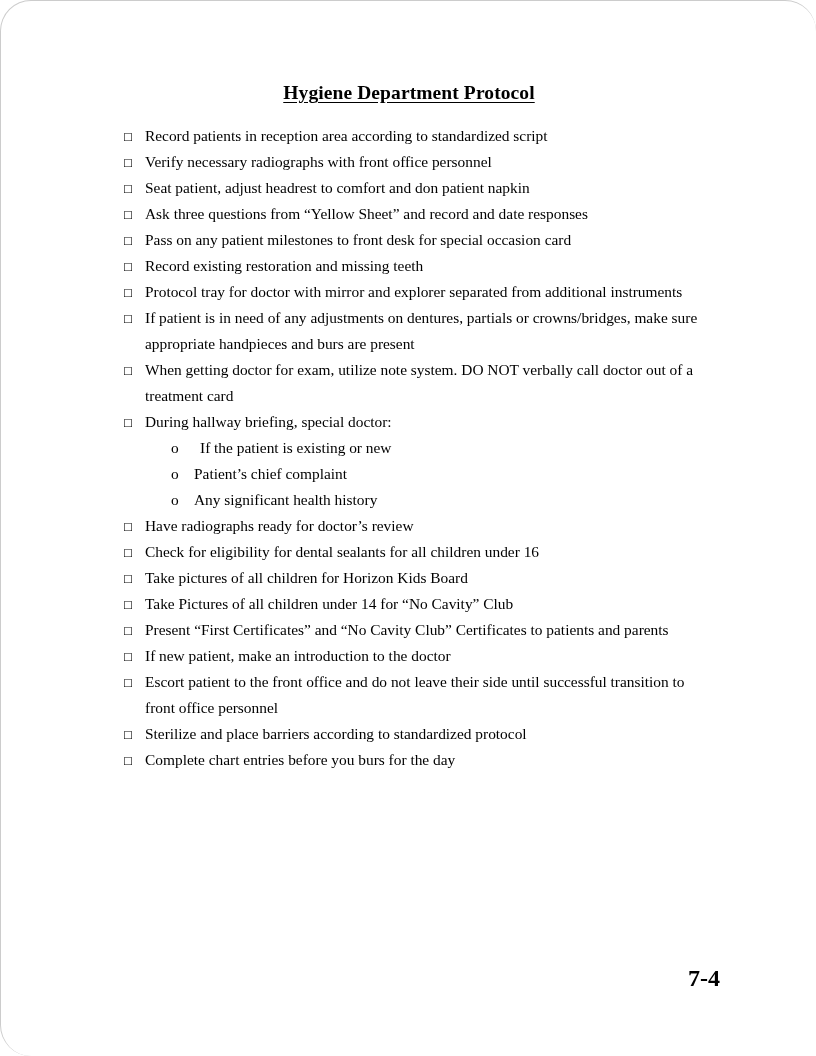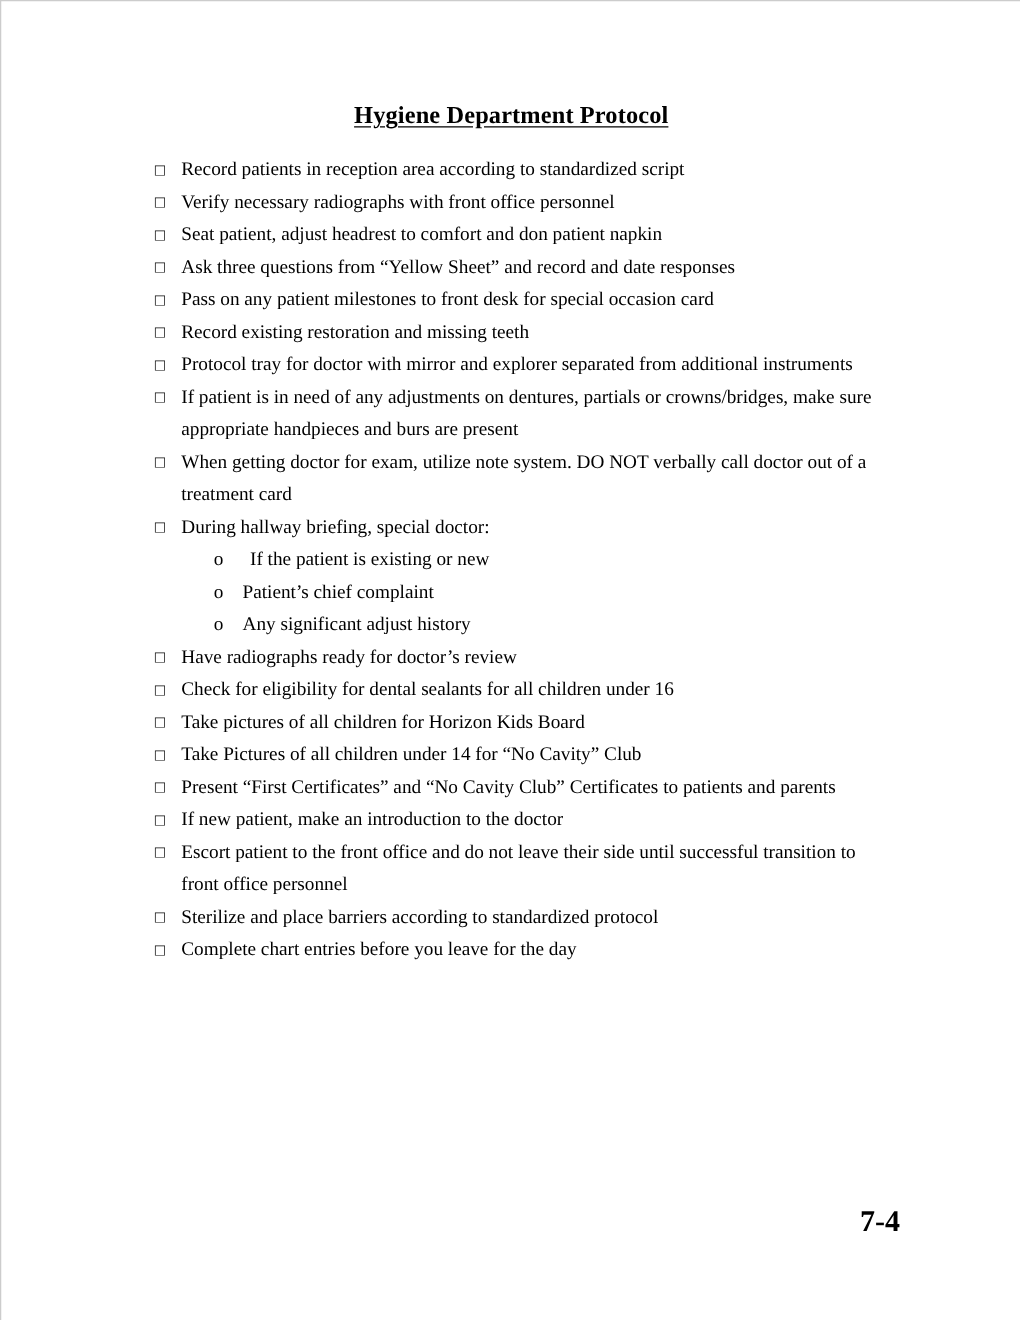--- a/index.html
+++ b/index.html
@@ -16,20 +16,21 @@
 
   .page {
     position: relative;
     width: 816px;
     height: 1056px;
     box-sizing: border-box;
     background: #ffffff;
     border-left: 1px solid #cccccc;
     border-top: 1px solid #cccccc;
     overflow: hidden;
+    border-radius: 31px;
   }
 
   
   .doc-title {
     position: absolute;
     top: 80px;
     left: 0;
     width: 816px;
     text-align: center;
     font-size: 19.5px;
@@ -177,21 +178,21 @@
       <div class="sub-item extra-space">
         <span class="marker">o</span>
         <span class="item-text">If the patient is existing or new</span>
       </div>
       <div class="sub-item">
         <span class="marker">o</span>
         <span class="item-text">Patient’s chief complaint</span>
       </div>
       <div class="sub-item">
         <span class="marker">o</span>
-        <span class="item-text">Any significant adjust history</span>
+        <span class="item-text">Any significant health history</span>
       </div>
     </div>
 
     <div class="list-item">
       <span class="marker">□</span>
       <span class="item-text">Have radiographs ready for doctor’s review</span>
     </div>
 
     <div class="list-item">
       <span class="marker">□</span>
@@ -223,20 +224,20 @@
       <span class="item-text">Escort patient to the front office and do not leave their side until successful transition to front office personnel</span>
     </div>
 
     <div class="list-item">
       <span class="marker">□</span>
       <span class="item-text">Sterilize and place barriers according to standardized protocol</span>
     </div>
 
     <div class="list-item">
       <span class="marker">□</span>
-      <span class="item-text">Complete chart entries before you leave for the day</span>
+      <span class="item-text">Complete chart entries before you burs for the day</span>
     </div>
 
   </div>
 
   <div class="page-number">7-4</div>
 
 </div>
 
 </body></html>

